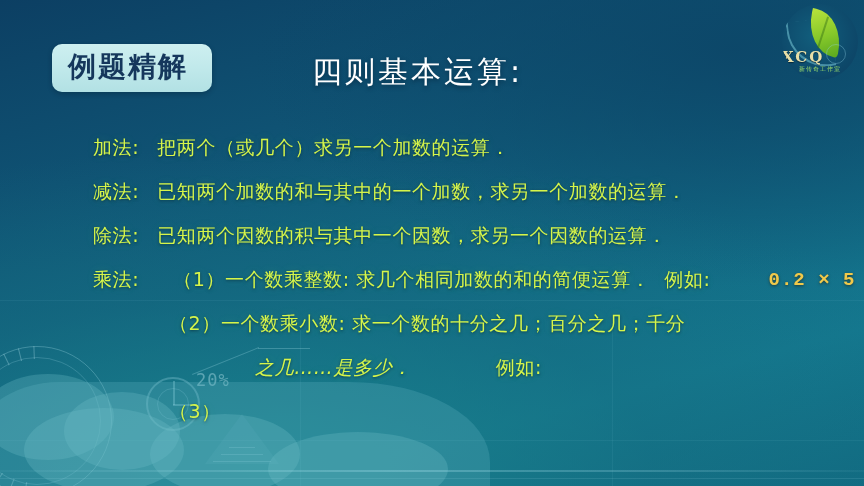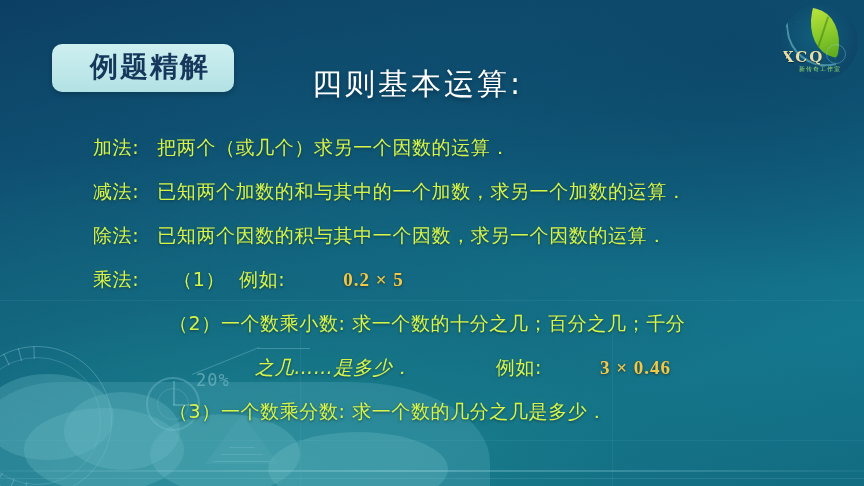--- a/index.html
+++ b/index.html
@@ -165,35 +165,35 @@
   }
   .logo .ringlet {
     position:absolute; left:44px; top:40px;
     width:20px; height:20px; border-radius:50%;
     border:1px solid rgba(150,215,235,0.35);
   }
 
   
   .badge {
     position:absolute; left:52px; top:44px;
-    padding:9px 24px 11px 38px;
+    padding:9px 24px 11px 16px;
     background:linear-gradient(180deg, #cdeff0 0%, #bfe8ea 55%, #b2e1e4 100%);
     border-radius:10px;
     box-shadow:0 2px 5px rgba(0,20,35,0.28);
   }
   .badge-text {
     font-size:28px; font-weight:bold;
     color:#15375c;
     letter-spacing:2px;
     line-height:1;
     font-family:"DejaVu Sans","Liberation Sans",sans-serif;
   }
 
   .heading {
-    position:absolute; left:312px; top:64px;
+    position:absolute; left:312px; top:52px;
     font-size:30px;
     color:#ffffff;
     letter-spacing:3px;
     text-shadow:0 2px 4px rgba(0,25,45,0.55);
   }
 
   
   .body-block {
     position:absolute; left:0; top:126px; width:864px;margin-left:37px;
   }
@@ -212,21 +212,21 @@
   .line .indent-1 { margin-left:132px; }
   .line .indent-2 { margin-left:218px;font-style:italic; }
   .term { margin-right:4px; }
   .gap-sm { display:inline-block; width:14px; }
   .gap-md { display:inline-block; width:30px; }
   .gap-lg { display:inline-block; width:84px; }
   .example-label { color:#d6f54a; }
   .math {
     color:#f0c94a;
     font-weight:bold;
-    font-family:Liberation Serif, serif;
+    font-family:Liberation Mono, monospace;
     text-shadow:0 1px 3px rgba(40,25,0,0.6);
     letter-spacing:1px;
     padding-left:44px;
   }
 </style>
 </head>
 <body>
 
 <div class="slide">
 
@@ -295,57 +295,56 @@
     <div class="badge-text">例题精解</div>
   </div>
 
   <div class="heading">四则基本运算:</div>
 
   <div class="body-block">
 
     <div class="line">
       <span class="lead term">加法:</span>
       <span class="gap-sm"></span>
-      <span>把两个（或几个）求另一个因数的运算．</span>
+      <span>把两个（或几个）求另一个加数的运算．</span>
     </div>
 
     <div class="line">
       <span class="lead term">减法:</span>
       <span class="gap-sm"></span>
       <span>已知两个加数的和与其中的一个加数，求另一个加数的运算．</span>
     </div>
 
     <div class="line">
       <span class="lead term">除法:</span>
       <span class="gap-sm"></span>
       <span>已知两个因数的积与其中一个因数，求另一个因数的运算．</span>
     </div>
 
     <div class="line">
       <span class="lead term">乘法:</span>
       <span class="gap-md"></span>
       <span>（1）</span>
+      <span>一个数乘整数: 求几个相同加数的和的简便运算．</span>
       <span class="gap-sm"></span>
       <span class="example-label">例如:</span>
       <span class="gap-sm"></span>
       <span class="math">0.2 × 5</span>
     </div>
 
     <div class="line">
       <span class="indent-1">（2）</span>
       <span>一个数乘小数: 求一个数的十分之几；百分之几；千分</span>
     </div>
 
     <div class="line">
       <span class="indent-2">之几……是多少．</span>
       <span class="gap-lg"></span>
       <span class="example-label">例如:</span>
       <span class="gap-sm"></span>
-      <span class="math">3 × 0.46</span>
     </div>
 
     <div class="line">
       <span class="indent-1">（3）</span>
-      <span>一个数乘分数: 求一个数的几分之几是多少．</span>
     </div>
 
   </div>
 </div>
 
 </body></html>

